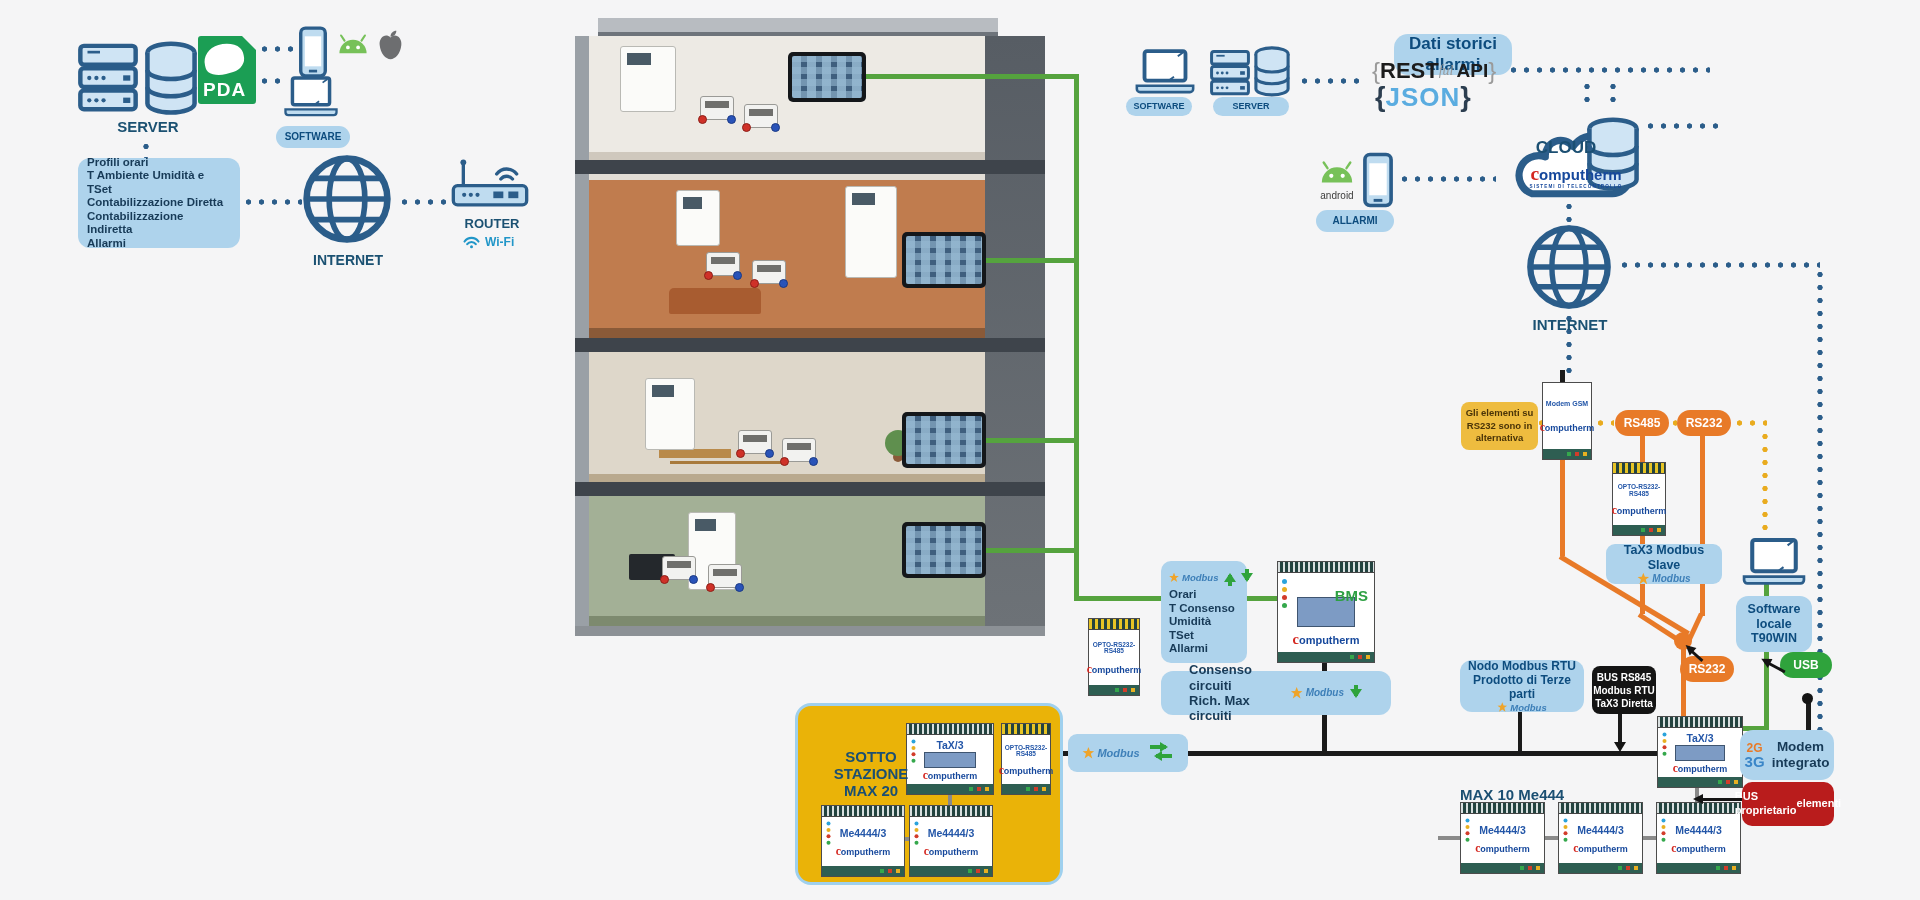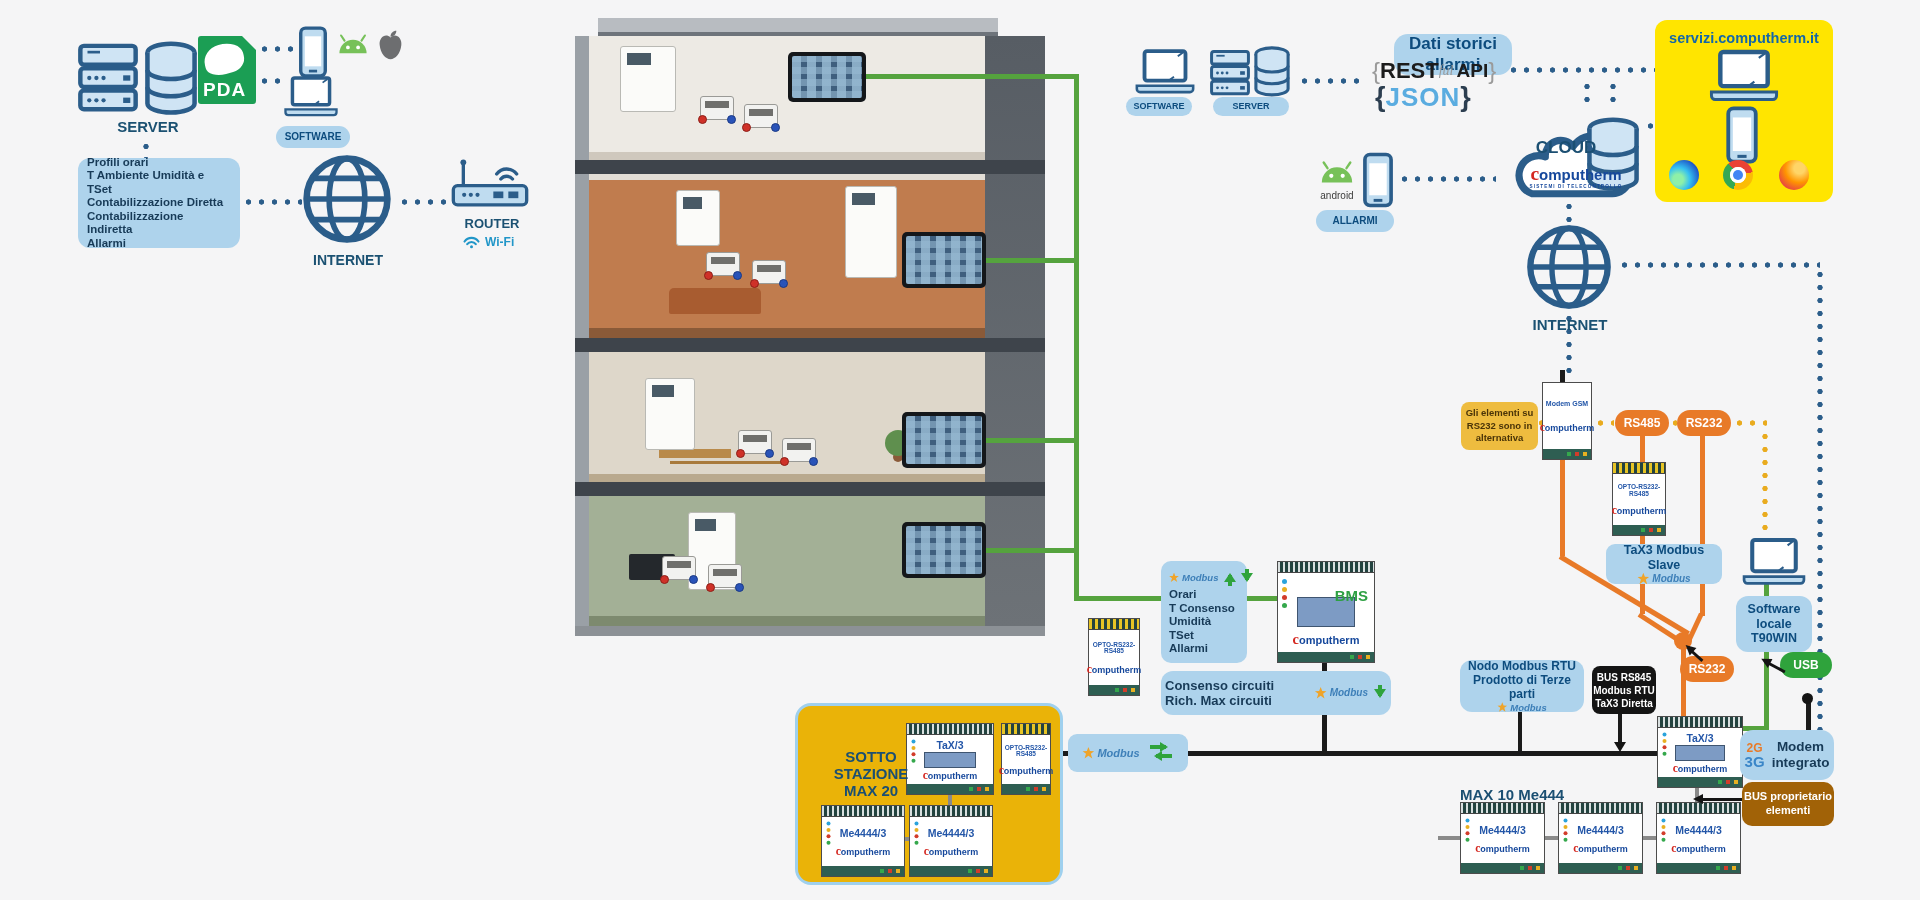--- a/index.html
+++ b/index.html
@@ -14,21 +14,21 @@
 .ln{position:absolute;z-index:2}
 .g{background:#55a33e}.k{background:#1b1b1b}.o{background:#e87a28}.gy{background:#8a8a8a}
 .jnc{position:absolute;width:18px;height:18px;border-radius:50%;background:#e87a28;z-index:6}
 .parrow{position:absolute;height:3px;background:#141414;transform-origin:left center;z-index:7}
 .parrow::before{content:"";position:absolute;left:-9px;top:-4.5px;border-top:5.5px solid transparent;border-bottom:5.5px solid transparent;border-right:10px solid #141414}
 .ah-d{position:absolute;border-left:6px solid transparent;border-right:6px solid transparent;border-top:10px solid #141414;z-index:7}
 
 .bdg{position:absolute;background:#aed3ec;color:#0d4c7e;font-weight:bold;border-radius:14px;display:flex;flex-direction:column;align-items:center;justify-content:center;text-align:center;line-height:1.18;z-index:6}
 .obdg{position:absolute;background:#e87a28;color:#fff;border-radius:14px;font-weight:bold;font-size:12px;display:flex;align-items:center;justify-content:center;z-index:6}
 .kbdg{position:absolute;background:#141414;color:#fff;border-radius:8px;font-weight:bold;font-size:10px;display:flex;flex-direction:column;align-items:center;justify-content:center;line-height:1.3;z-index:6}
-.gybdg{position:absolute;background:#a16207;color:#fff;border-radius:10px;font-weight:bold;font-size:11px;display:flex;flex-direction:column;align-items:center;justify-content:center;line-height:1.25;z-index:6}
+.gybdg{position:absolute;background:#b91c1c;color:#fff;border-radius:10px;font-weight:bold;font-size:11px;display:flex;flex-direction:row;align-items:center;justify-content:center;line-height:1.25;z-index:6}
 .gbdg{position:absolute;background:#2fa33c;color:#fff;border-radius:13px;font-weight:bold;font-size:12px;display:flex;align-items:center;justify-content:center;z-index:6}
 .cap{position:absolute;font-weight:bold;color:#1b5172;text-align:center;z-index:6}
 .note{position:absolute;background:#eebc3f;border-radius:8px;color:#4a3408;font-weight:bold;font-size:9.5px;display:flex;flex-direction:column;align-items:center;justify-content:center;line-height:1.3;z-index:6;text-align:center}
 
 .clogo{display:block;font-size:9px;font-weight:bold;color:#16489c;text-align:center;line-height:1}
 .clogo::first-letter{color:#d4261f;font-size:1.3em;font-family:"Liberation Serif",serif}
 .modbus{display:inline-flex;align-items:center;gap:3px;font-style:italic;font-weight:bold;color:#3d7fb8;font-size:11px}
 .mstar{width:12px;height:12px;background:#efa42a;clip-path:polygon(50% 0,63% 33%,98% 35%,70% 56%,82% 95%,50% 72%,18% 95%,30% 56%,2% 35%,37% 33%);flex:0 0 auto}
 
 .ba{position:relative;width:13px;height:19px;display:inline-block}
@@ -346,32 +346,20 @@
   <div class="dh" style="left:1398px;top:176px;width:98px"></div>
   <div class="dv" style="left:1566px;top:200px;height:22px"></div>
   <svg class="icon" style="left:1524px;top:222px;width:90px;height:90px" viewBox="0 0 100 100">
       <use href="#globe"></use>
     </svg>
   <div class="cap" style="left:1516px;top:316px;width:108px;font-size:15px">INTERNET</div>
   <div class="dv" style="left:1566px;top:312px;height:66px"></div>
   <div class="dh" style="left:1618px;top:262px;width:202px"></div>
   <div class="dv" style="left:1817px;top:268px;height:462px"></div>
 
-  <div class="yellowbox" style="left:1655px;top:20px;width:178px;height:182px">
-    <div class="abs" style="left:7px;top:10px;width:164px;text-align:center;font-size:14.5px;font-weight:bold;color:#1467a8">servizi.computherm.it</div>
-    <svg class="icon" style="left:52px;top:28px;width:74px;height:54px" viewBox="0 0 100 70">
-        <use href="#laptop"></use>
-      </svg>
-    <svg class="icon" style="left:70px;top:86px;width:34px;height:58px" viewBox="0 0 44 76">
-        <use href="#phone"></use>
-      </svg>
-    <div class="browser b-edge" style="left:14px;top:140px"></div>
-    <div class="browser b-chrome" style="left:68px;top:140px"></div>
-    <div class="browser b-ff" style="left:124px;top:140px"></div>
-  </div>
 
   <div class="note" style="left:1461px;top:402px;width:77px;height:48px">
     <div>Gli elementi su</div>
     <div>RS232 sono in</div>
     <div>alternativa</div>
   </div>
   <div class="dh amber" style="left:1535px;top:420px;width:12px"></div>
 
   <div class="ln k" style="left:1560px;top:370px;width:5px;height:14px"></div>
   <div class="device" style="left:1542px;top:382px;width:50px;height:78px">
@@ -453,21 +441,21 @@
     <div class="pins"></div>
     <div class="dbody">
       <i class="leds"></i>
       <span class="bmslbl">BMS</span>
       <div class="lcd" style="width:58px;height:30px;margin-top:16px"></div>
       <span class="clogo" style="font-size:11px">computherm</span>
     </div>
     <div class="bstrip"></div>
   </div>
   <div class="ln k" style="left:1322px;top:663px;width:5px;height:90px"></div>
-  <div class="bdg" style="left:1161px;top:671px;width:230px;height:44px;border-radius:12px;flex-direction:row;justify-content:space-between;padding:0 4px">
+  <div class="bdg" style="left:1161px;top:671px;width:230px;height:44px;border-radius:12px;flex-direction:row;justify-content:space-between;padding:0 28px">
     <div style="text-align:left;font-size:13px;color:#173a57">
       <div>Consenso circuiti</div>
       <div>Rich. Max circuiti</div>
     </div>
     <div style="display:flex;align-items:center;gap:6px">
       <span class="modbus" style="font-size:10px">
           <i class="mstar"></i>
           <span>Modbus</span>
         </span>
       <span class="ba bad">

